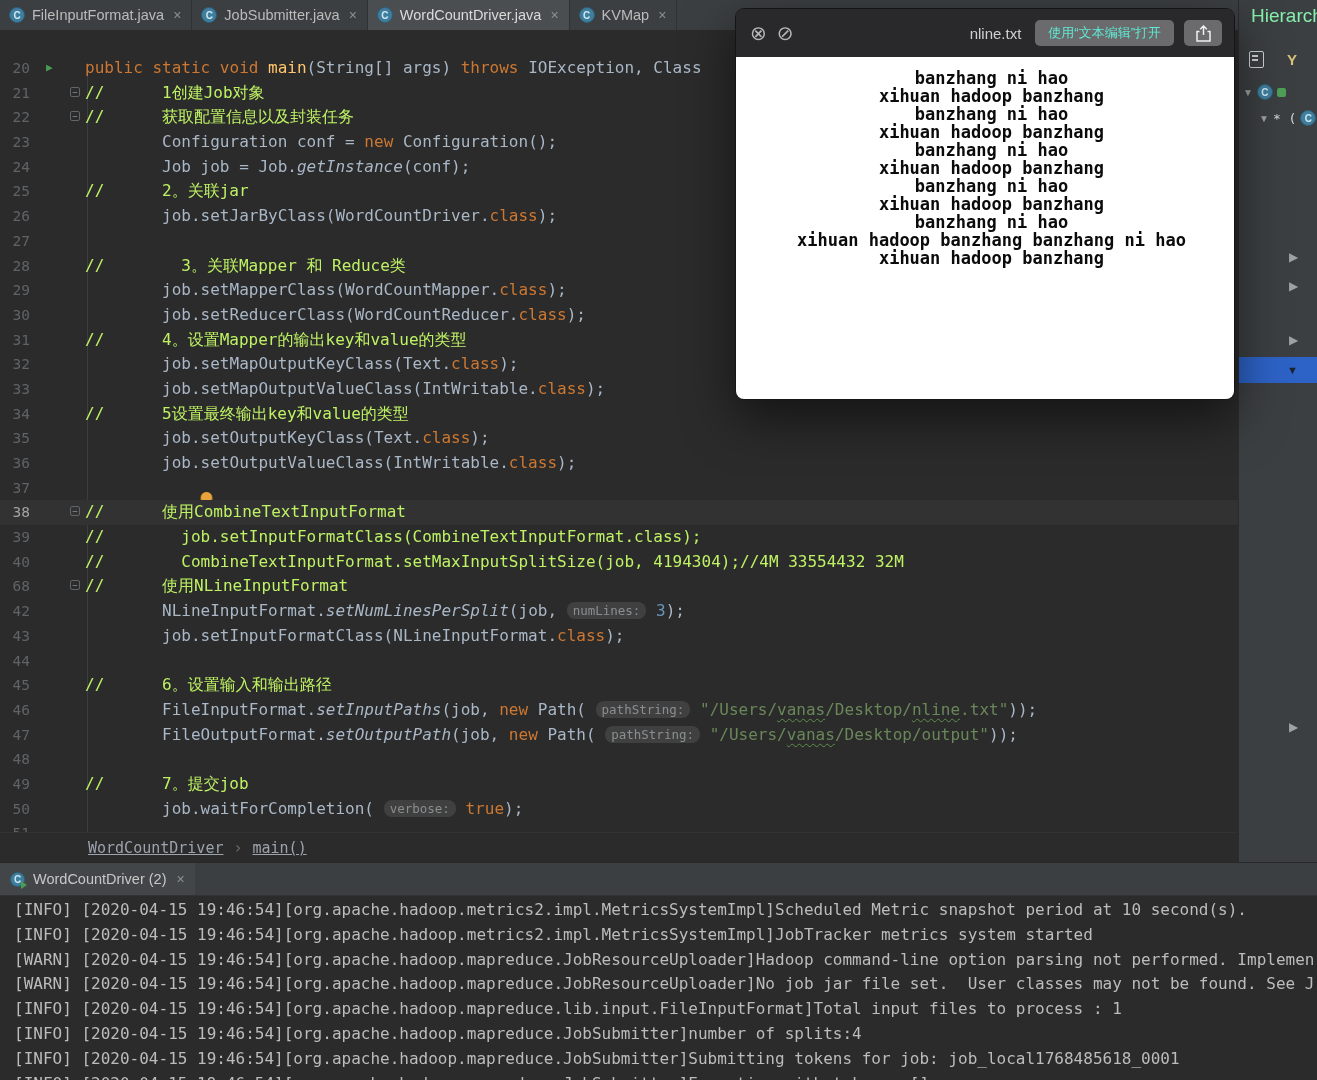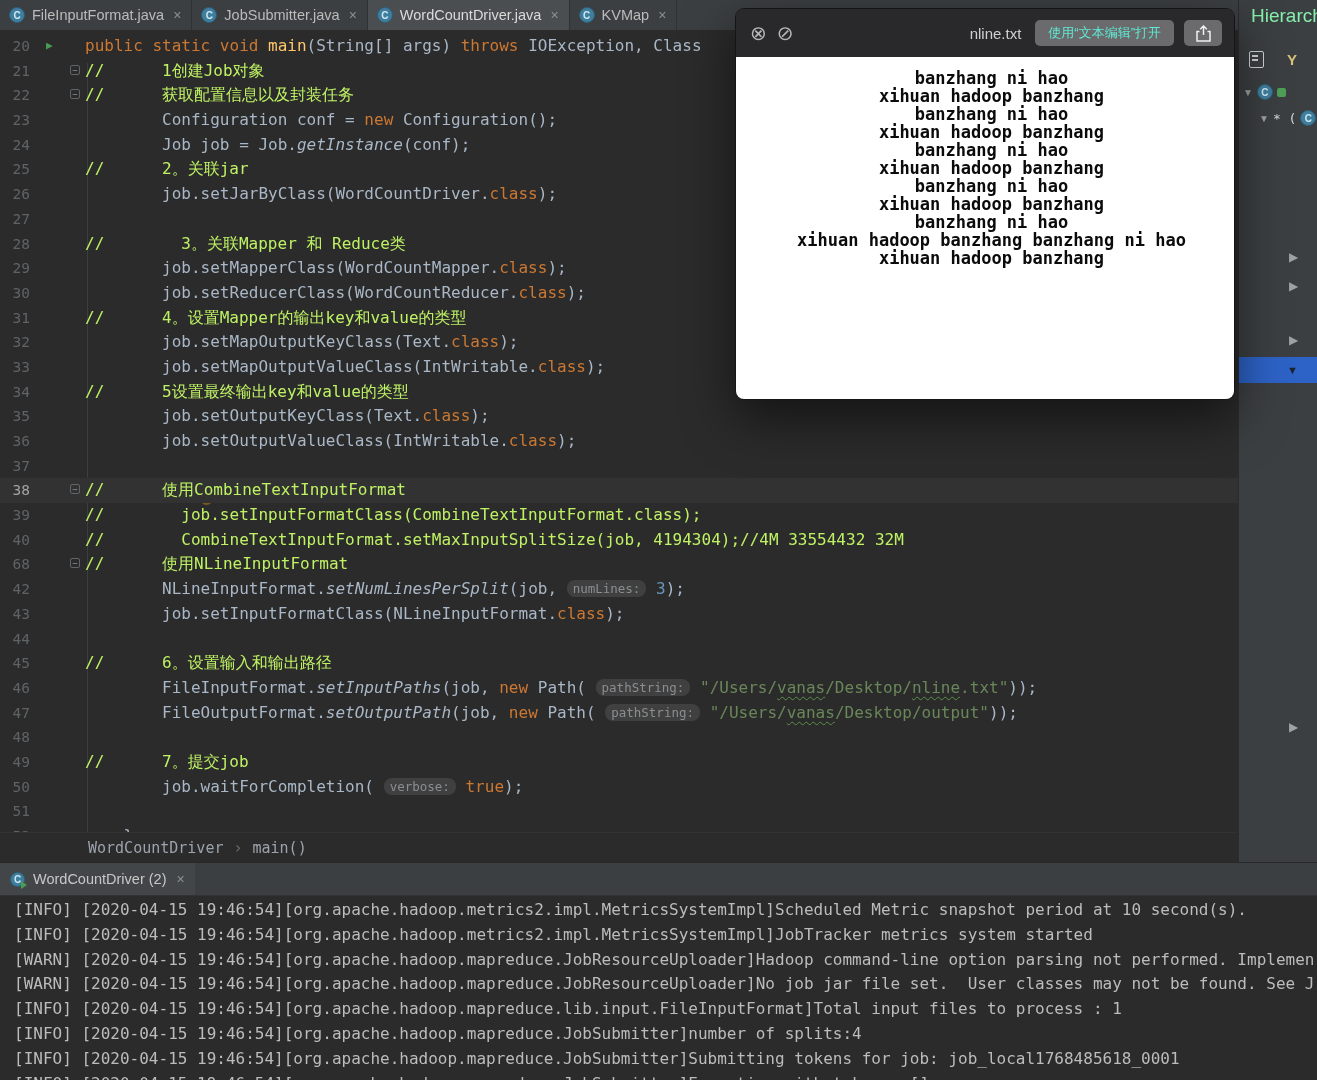--- a/index.html
+++ b/index.html
@@ -12,21 +12,21 @@
        background:#3c3f41;color:#bbbbbb;font-size:14.5px;white-space:nowrap;}
   .tab.active{background:#4a4e50;color:#dadada;}
   .tab-close{color:#8c9092;font-size:14px;margin-left:2px;cursor:pointer;}
   .cls-icon{display:inline-flex;align-items:center;justify-content:center;width:16px;height:16px;
             border-radius:50%;background:#3f7e9c;border:1px solid #2e5e78;color:#cfe8f4;
             font-size:10px;font-weight:bold;box-sizing:border-box;flex:none;position:relative;}
   .run-badge{position:absolute;right:-3px;bottom:-3px;width:0;height:0;
              border-left:6px solid #499c54;border-top:4px solid transparent;border-bottom:4px solid transparent;}
   
   #editor{position:absolute;left:0;top:30px;width:1238px;height:802px;overflow:hidden;background:#2b2b2b;}
-  #code-lines{padding-top:4px;position:relative;}
+  #code-lines{padding-top:4px;position:relative;margin-top:22px;}
   .indent-guide{position:absolute;left:87px;top:33px;bottom:0;width:1px;background:#3b3e40;z-index:0;}
   .code-line{display:flex;height:24.7px;line-height:24.7px;white-space:pre;
              font-family:"DejaVu Sans Mono","Liberation Mono",monospace;font-size:16px;position:relative;z-index:1;}
   .code-line.active{background:#323232;}
   .ln{flex:0 0 30px;text-align:right;padding-right:6px;color:#606366;font-size:14.5px;}
   .code-line.active .ln{color:#a4a4a4;}
   .gut{flex:0 0 49px;position:relative;}
   .run-arrow{position:absolute;left:10px;top:0;color:#499c54;font-size:11px;}
   .fold{position:absolute;right:5px;top:6px;width:10px;height:10px;border:1px solid #5f6568;
         color:#8c9093;font-size:9px;line-height:9px;text-align:center;border-radius:2px;box-sizing:border-box;}
@@ -38,21 +38,21 @@
           font-size:12.5px;line-height:17px;vertical-align:1px;}
   #bulb{position:absolute;left:201px;top:462px;width:11px;height:11px;border-radius:50%;
         background:#e8a33d;box-shadow:0 1px 0 1px #7a5a1e;}
   #edscroll{position:absolute;left:1224px;top:30px;width:13px;height:802px;}
   #edscroll .thumb{position:absolute;left:2px;top:40px;width:9px;height:240px;background:#3d4042;
                    border-radius:5px;opacity:.65;}
   
   #breadcrumbs{position:absolute;left:0;top:832px;width:1238px;height:30px;background:#2b2b2b;
                border-top:1px solid #323232;display:flex;align-items:center;gap:10px;padding-left:88px;
                font-family:"DejaVu Sans Mono","Liberation Mono",monospace;font-size:15px;color:#9ca3ad;box-sizing:border-box;}
-  .crumb{cursor:pointer;}
+  .crumb{cursor:pointer;text-decoration:underline;}
   .crumb-sep{color:#6d7177;}
   
   #right-panel{position:absolute;left:1238px;top:0;width:79px;height:862px;background:#3c3f41;
                border-left:1px solid #2a2d2f;overflow:hidden;}
   .rp-header{height:32px;line-height:32px;padding-left:6px;color:#86efac;font-size:19px;margin-left:6px;}
   .rp-toolbar{position:absolute;top:46px;left:4px;display:flex;gap:10px;}
   .rp-icon{width:26px;height:26px;display:flex;align-items:center;justify-content:center;
            border-radius:3px;color:#d8c27a;font-size:15px;font-weight:bold;cursor:pointer;}
   .rp-icon .sq{width:13px;height:15px;border:1.5px solid #cfd2d4;border-radius:2px;position:relative;}
   .rp-icon .sq::after{content:"";position:absolute;left:2px;top:3px;width:6px;height:2px;background:#cfd2d4;

